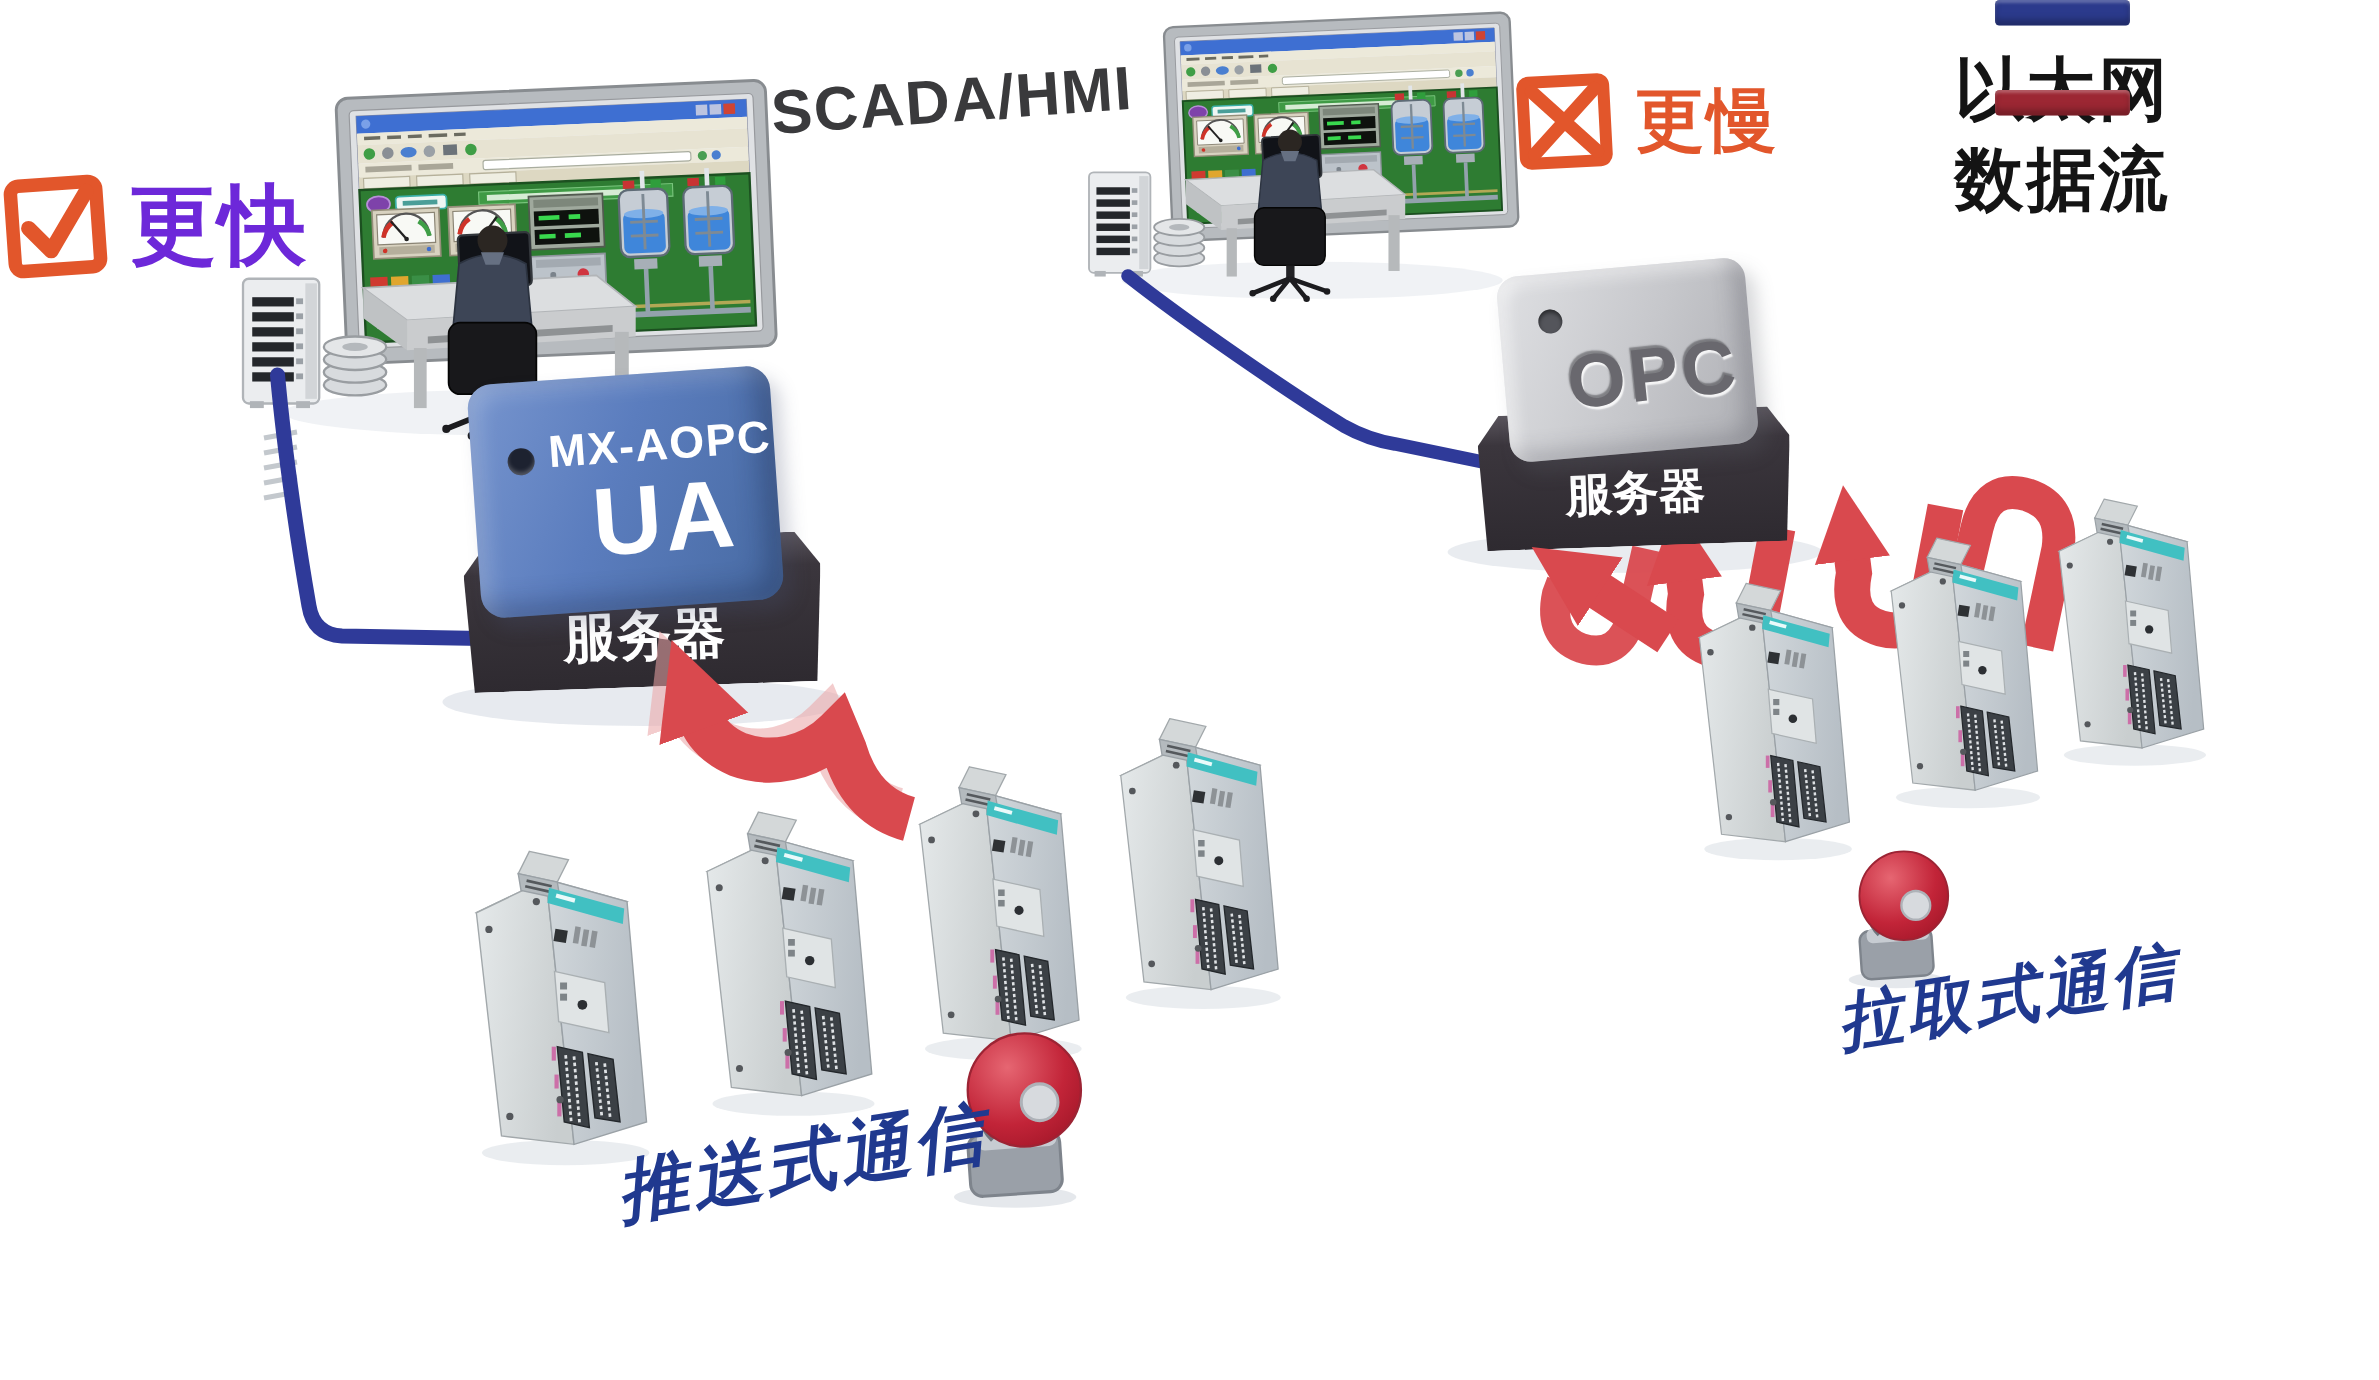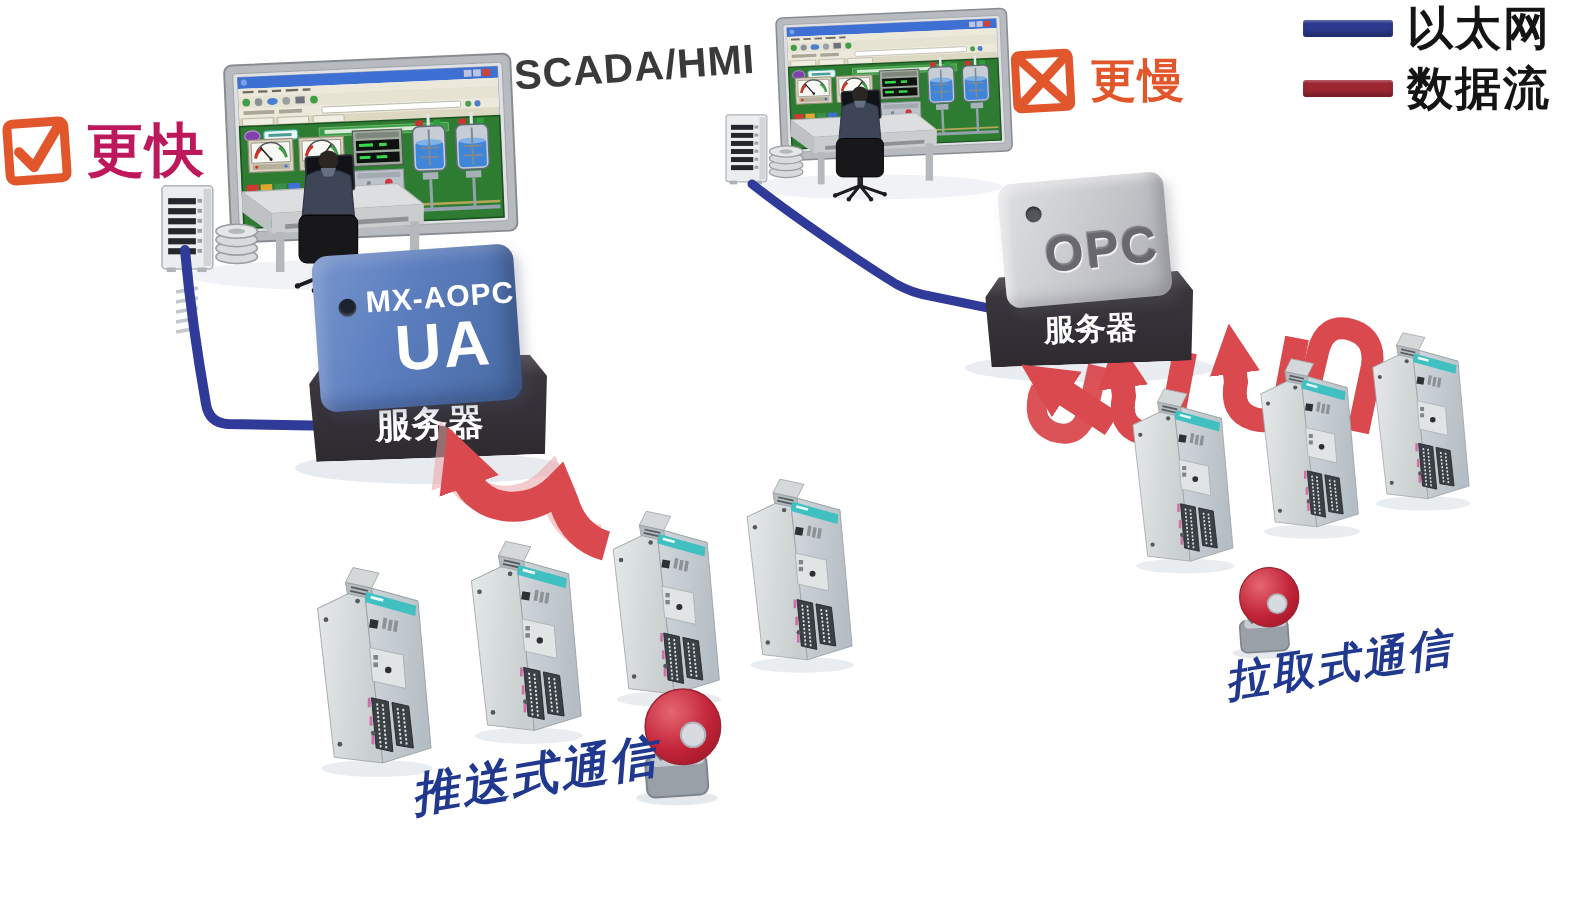--- a/index.html
+++ b/index.html
@@ -4,21 +4,21 @@
 <style>
   html,body{margin:0;padding:0;background:#fff;}
   .stage{position:relative;width:1586px;height:920px;background:#ffffff;overflow:hidden;
          font-family:"Liberation Sans","DejaVu Sans",sans-serif;}
   .stage svg{position:absolute;left:0;top:0;}
   #bg-art{z-index:0;}
   #fg-art{z-index:3;pointer-events:none;}
   .overlay{position:absolute;z-index:2;}
 
   
-  .legend-row{position:absolute;display:flex;align-items:center;gap:14px;}
+  .legend-row{position:absolute;display:flex;align-items:center;gap:14px;flex-direction:column;}
   .legend-swatch{width:90px;height:17px;border-radius:3px;
                  box-shadow:inset 0 -4px 4px rgba(0,0,0,.25), inset 0 2px 2px rgba(255,255,255,.25);}
   .legend-label{font-size:46px;font-weight:600;color:#141414;letter-spacing:2px;line-height:56px;}
 
   
   .badge{position:absolute;display:flex;align-items:center;gap:16px;}
   .badge-box{border-style:solid;border-radius:10px;background:transparent;flex:none;}
   .badge-label{font-weight:700;letter-spacing:2px;}
   #badge-faster .badge-box{width:48px;height:48px;border-width:9px;transform:rotate(-4deg);}
   #badge-faster .badge-label{font-size:58px;}
@@ -360,21 +360,21 @@
   <div class="legend-swatch" style="background: rgb(156, 39, 51);"></div>
   <div class="legend-label">数据流</div>
 </div>
 
 <div class="badge overlay" id="badge-faster" style="left:4px;top:112px;">
   <div class="badge-box" style="border-color: rgb(226, 86, 43);">
     <svg width="48" height="48" viewBox="0 0 48 48">
       <polyline points="6,24 20,40 46,2" fill="none" stroke-width="10" stroke-linecap="round" stroke-linejoin="round" style="stroke: rgb(226, 86, 43);"></polyline>
     </svg>
   </div>
-  <div class="badge-label" style="color: #be185d; text-align: right;">更快</div>
+  <div class="badge-label" style="color: #6d28d9; text-align: right;">更快</div>
 </div>
 
 <div class="badge overlay" id="badge-slower" style="left:1012px;top:50px;">
   <div class="badge-box" style="border-color: rgb(226, 86, 43);">
     <svg width="46" height="46" viewBox="0 0 46 46">
       <path d="M2 2 L44 44 M44 2 L2 44" fill="none" stroke-width="9" stroke-linecap="round" style="stroke: rgb(226, 86, 43);"></path>
     </svg>
   </div>
   <div class="badge-label" style="color: rgb(226, 86, 43);">更慢</div>
 </div>

